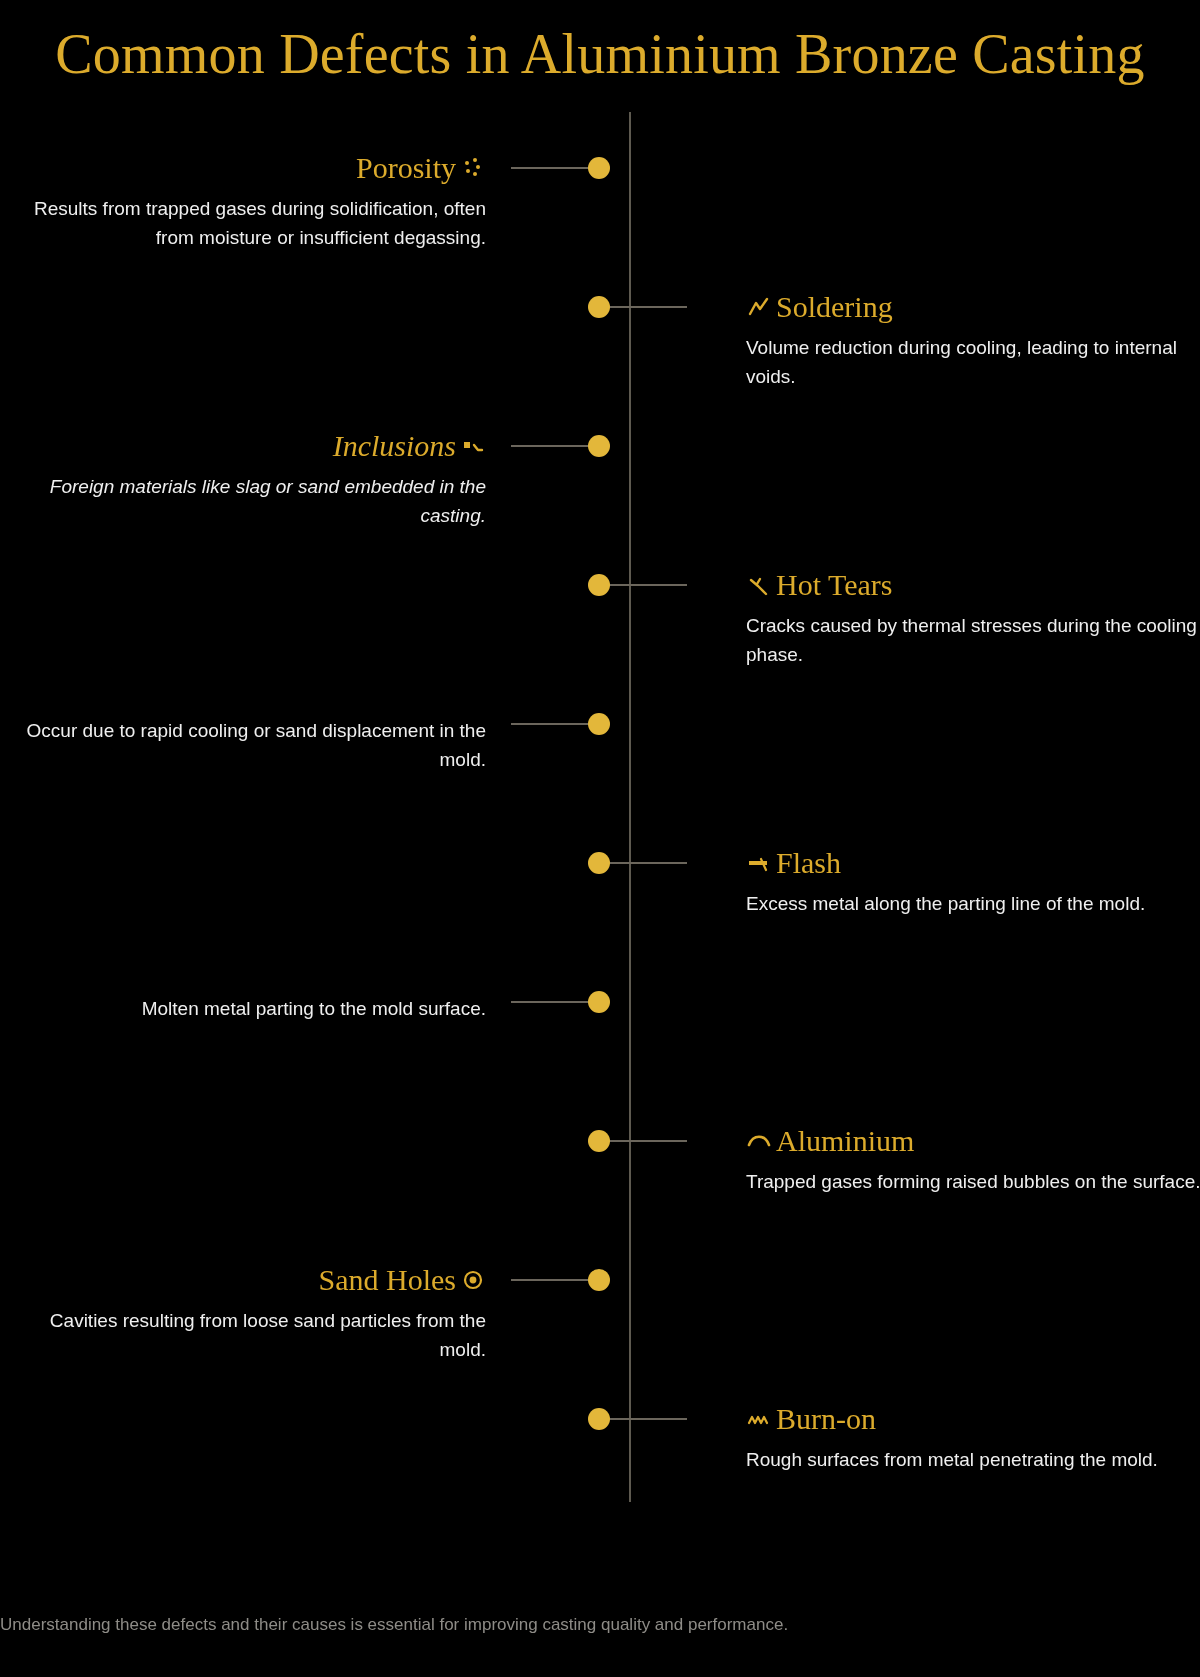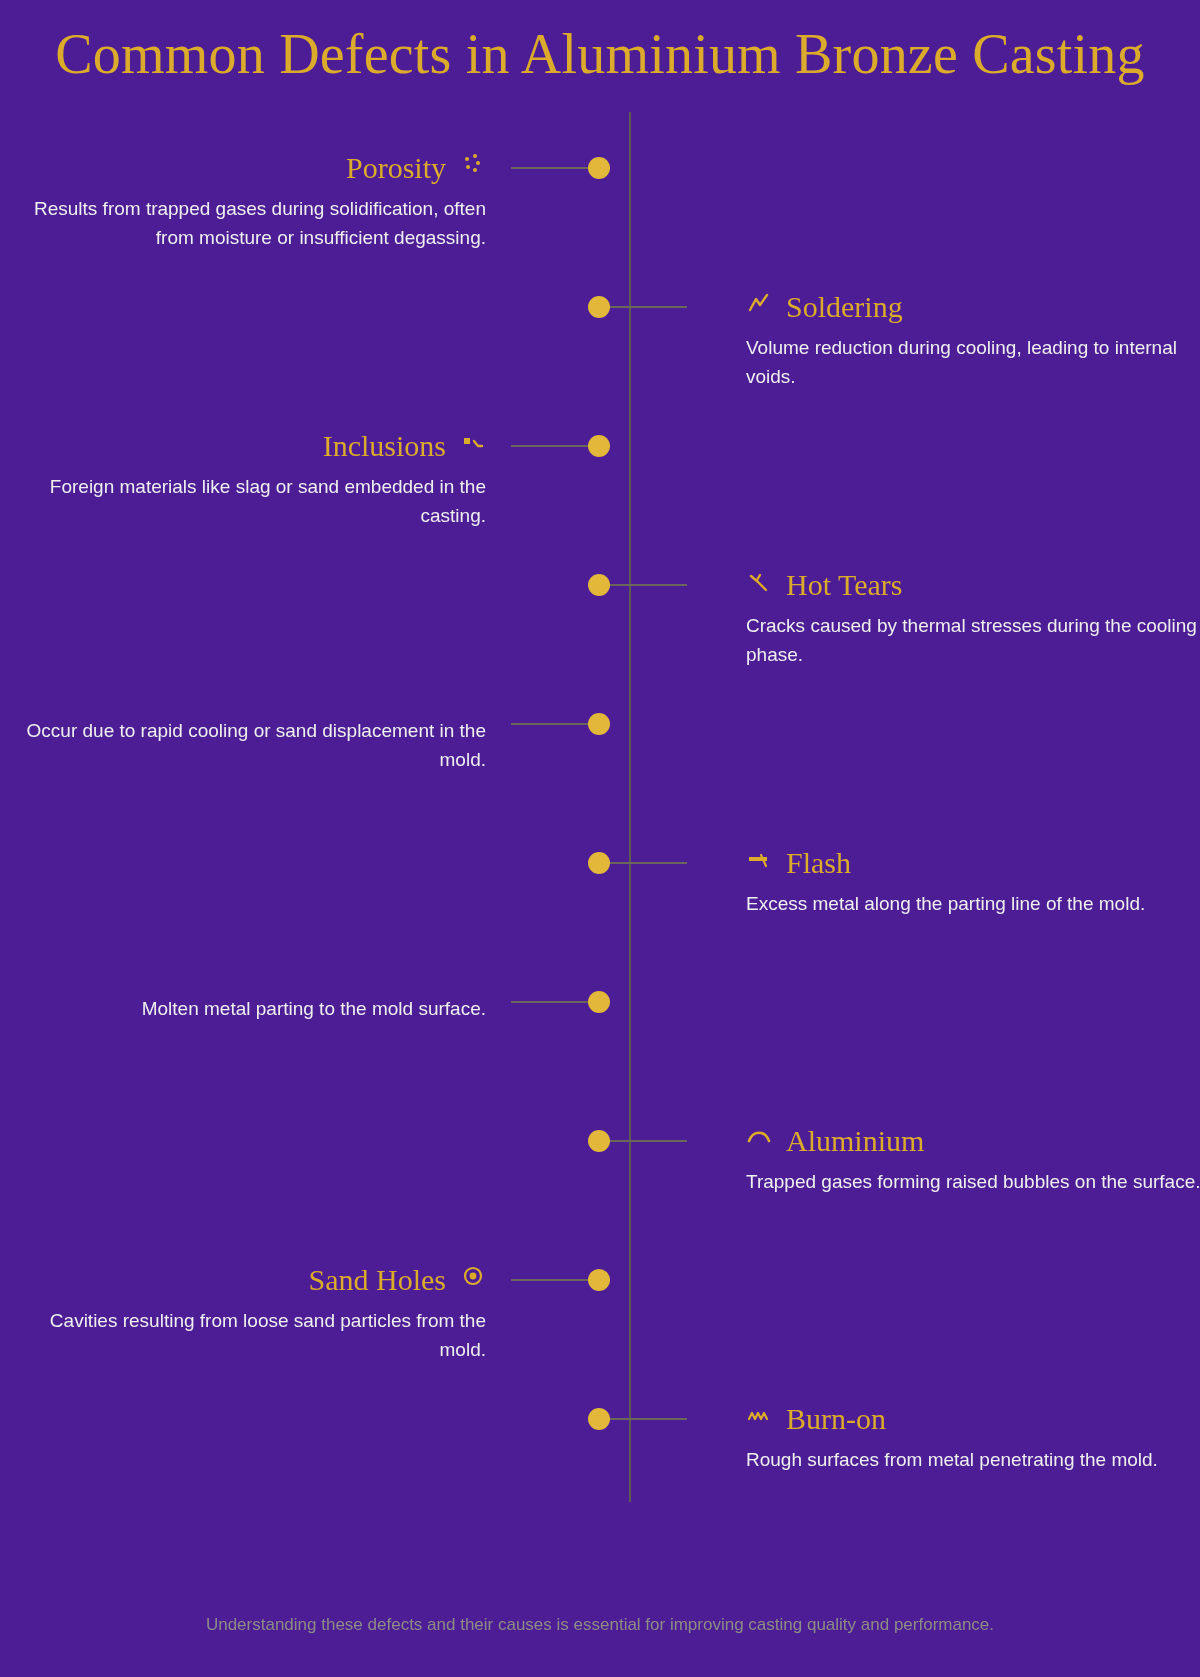--- a/index.html
+++ b/index.html
@@ -2,21 +2,21 @@
 <html><head>
 <meta charset="utf-8">
 <style>
   * { margin:0; padding:0; box-sizing:border-box; }
   html, body {
     width:1200px; height:1677px;
     background:#1a1a19;
     font-family:"Liberation Sans", sans-serif;
     overflow:hidden;
   }
-  .page { position:relative; width:1200px; height:1677px; background:#4c1d95; }
+  .page { position:relative; width:1200px; height:1677px; background:#000000; }
 
   .title {
     position:absolute; top:22px; left:0; width:1200px;
     text-align:center;
     font-family:"Liberation Serif", serif;
     font-size:56px;
     font-weight:400;
     color:#dcab2c;
     letter-spacing:0.2px;
     white-space:nowrap;
@@ -51,21 +51,21 @@
     background:#6b665c;
   }
   .connector.left  { right:10px; width:78px; }
   .connector.right { left:10px;  width:78px; }
 
   .entry { position:absolute; width:470px; }
   .entry.left  { right:714px; text-align:right; }
   .entry.right { left:746px;  text-align:left; }
 
   .headrow {
-    display:flex; gap:14px;
+    display:flex; align-items:center; gap:4px;
     height:34px;
   }
   .entry.left  .headrow { justify-content:flex-end; }
   .entry.right .headrow { justify-content:flex-start; }
 
   .entry-title {
     font-family:"Liberation Serif", serif;
     font-size:30px;
     color:#dcab2c;
     line-height:34px;
@@ -81,21 +81,20 @@
   .entry-desc {
     margin-top:10px;
     font-size:19px;
     line-height:1.52;
     color:#efefef;
   }
 
   .footer {
     position:absolute;
     left:0; bottom:42px; width:1200px;
-    text-align:center;
     font-size:17px;
     color:#8e8c87;
   }
 </style>
 </head>
 <body>
 
 <div class="page">
 
   <div class="title">Common Defects in Aluminium Bronze Casting</div>
@@ -134,21 +133,21 @@
             </svg>
           </span>
           <div class="entry-title">Soldering</div>
         </div>
         <div class="entry-desc">Volume reduction during cooling, leading to internal voids.</div>
       </div>
       <div class="node" style="top: 446px;">
         <div class="connector left"></div>
         <div class="dot"></div>
       </div>
-      <div class="entry left" style="top: 429px;">
+      <div class="entry left" style="top: 429px; font-style: italic;">
         <div class="headrow">
           <div class="entry-title">Inclusions</div>
           <span class="icon">
             <svg viewBox="0 0 26 26">
               <rect x="4" y="9" width="6" height="6" fill="#dcab2c"></rect>
               <path d="M14 12 L18 17 L22 17" fill="none" stroke="#dcab2c" stroke-width="2.4" stroke-linecap="round" stroke-linejoin="round"></path>
             </svg>
           </span>
         </div>
         <div class="entry-desc">Foreign materials like slag or sand embedded in the casting.</div>

